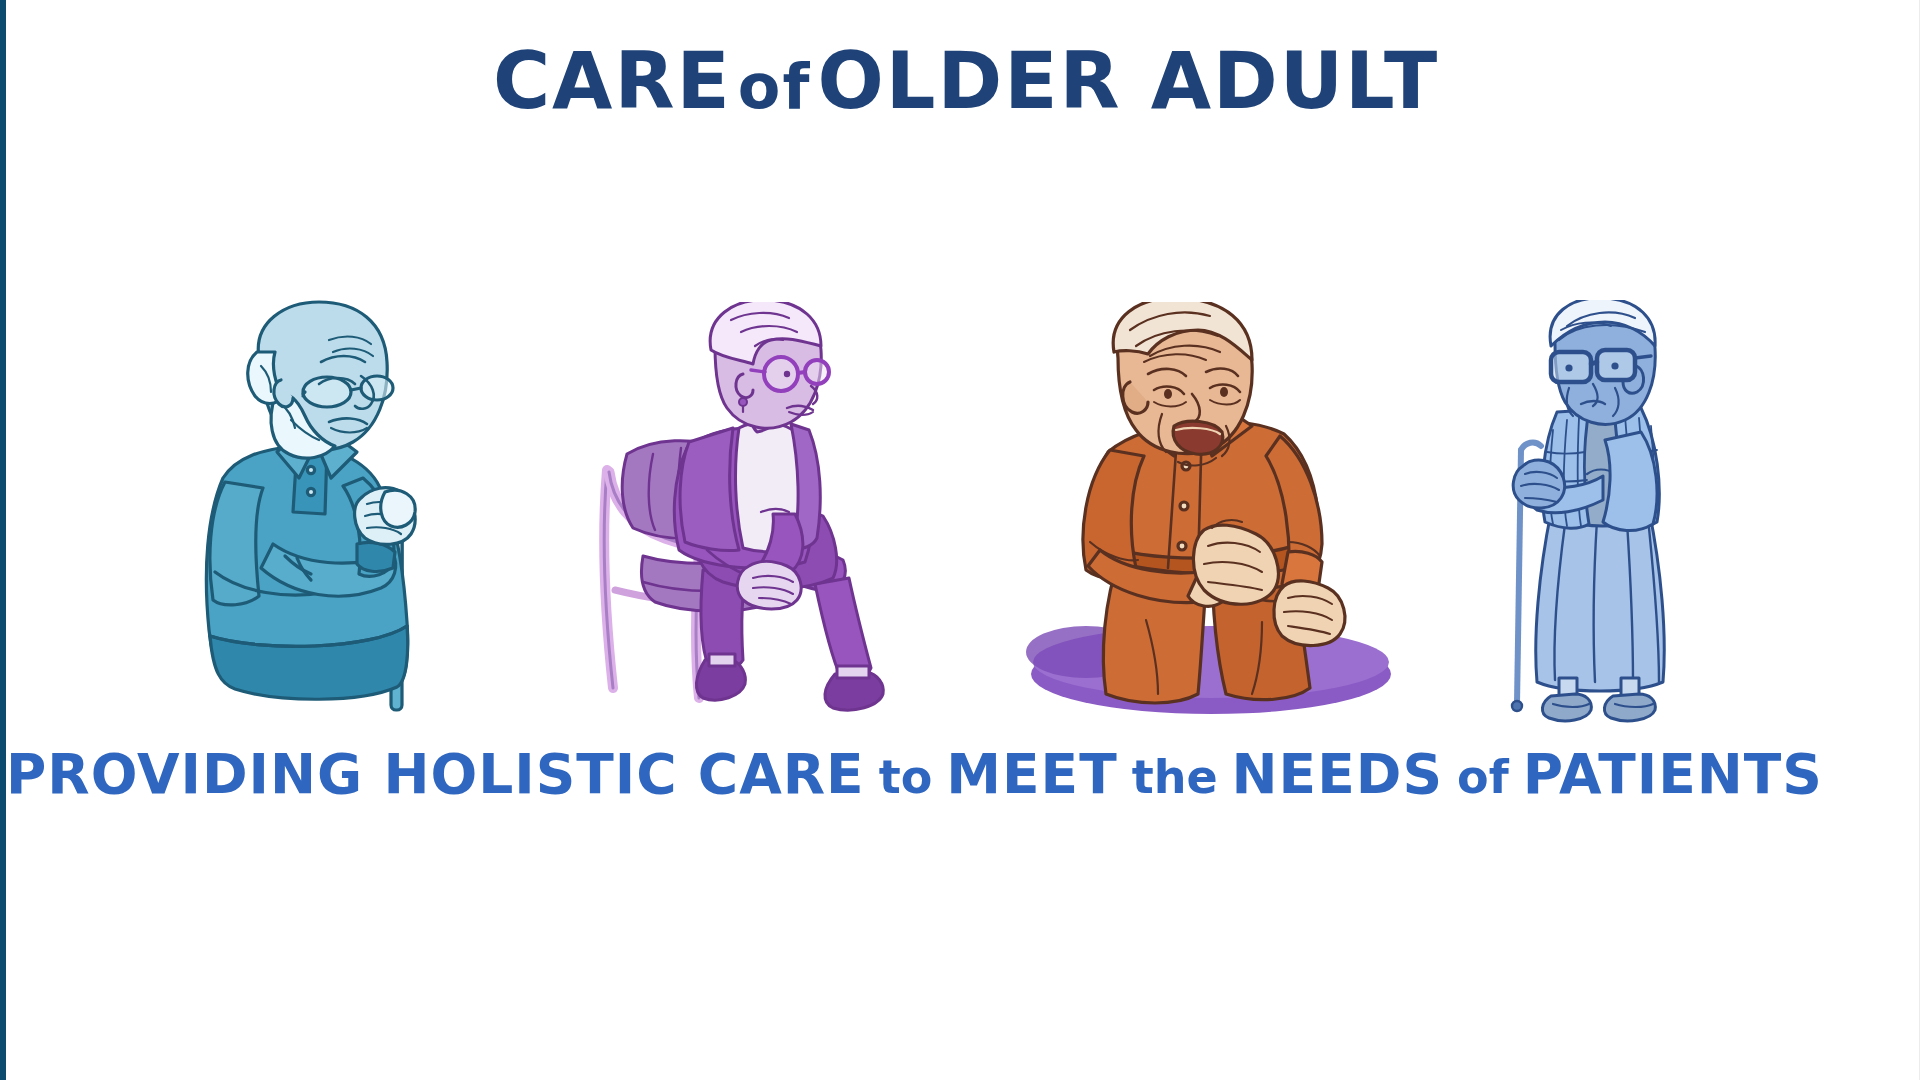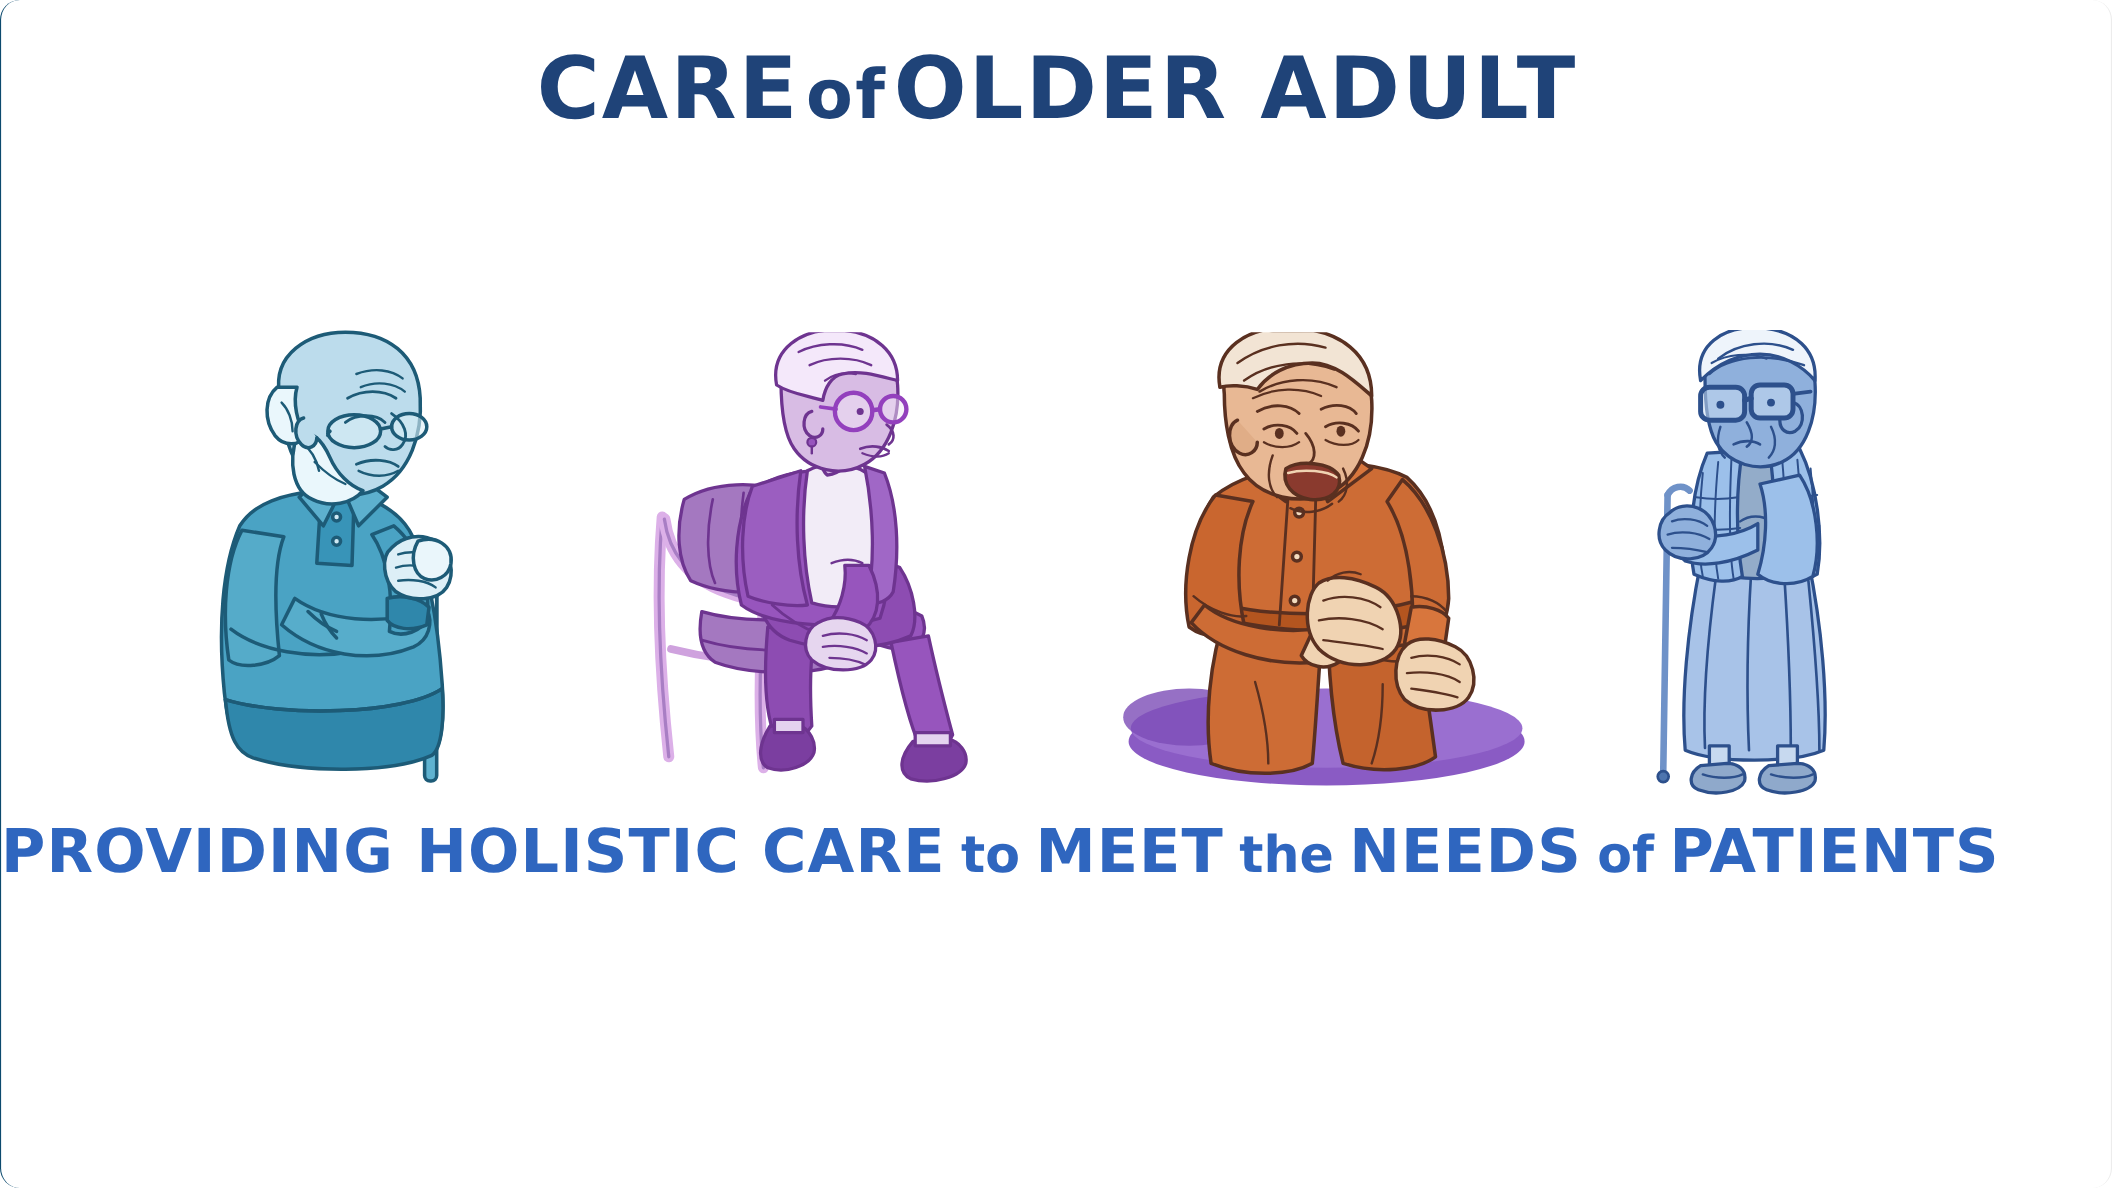--- a/index.html
+++ b/index.html
@@ -10,23 +10,22 @@
   body {
     font-family: "DejaVu Sans", sans-serif;
   }
   #slide {
     position: relative;
     width: 1920px;
     height: 1080px;
     background: #ffffff;
     overflow: hidden;
     box-sizing: border-box;
-    border-left: 1px solid #0c4a6e;
+    border-left: 6px solid #0c4a6e;
     border-right: 1px solid #ececec;
-    border-radius: 18px;
   }
 
   
   #title {
     position: absolute;
     top: 42px;
     left: 0;
     width: 1920px;
     text-align: center;
     font-family: "DejaVu Sans", sans-serif;

